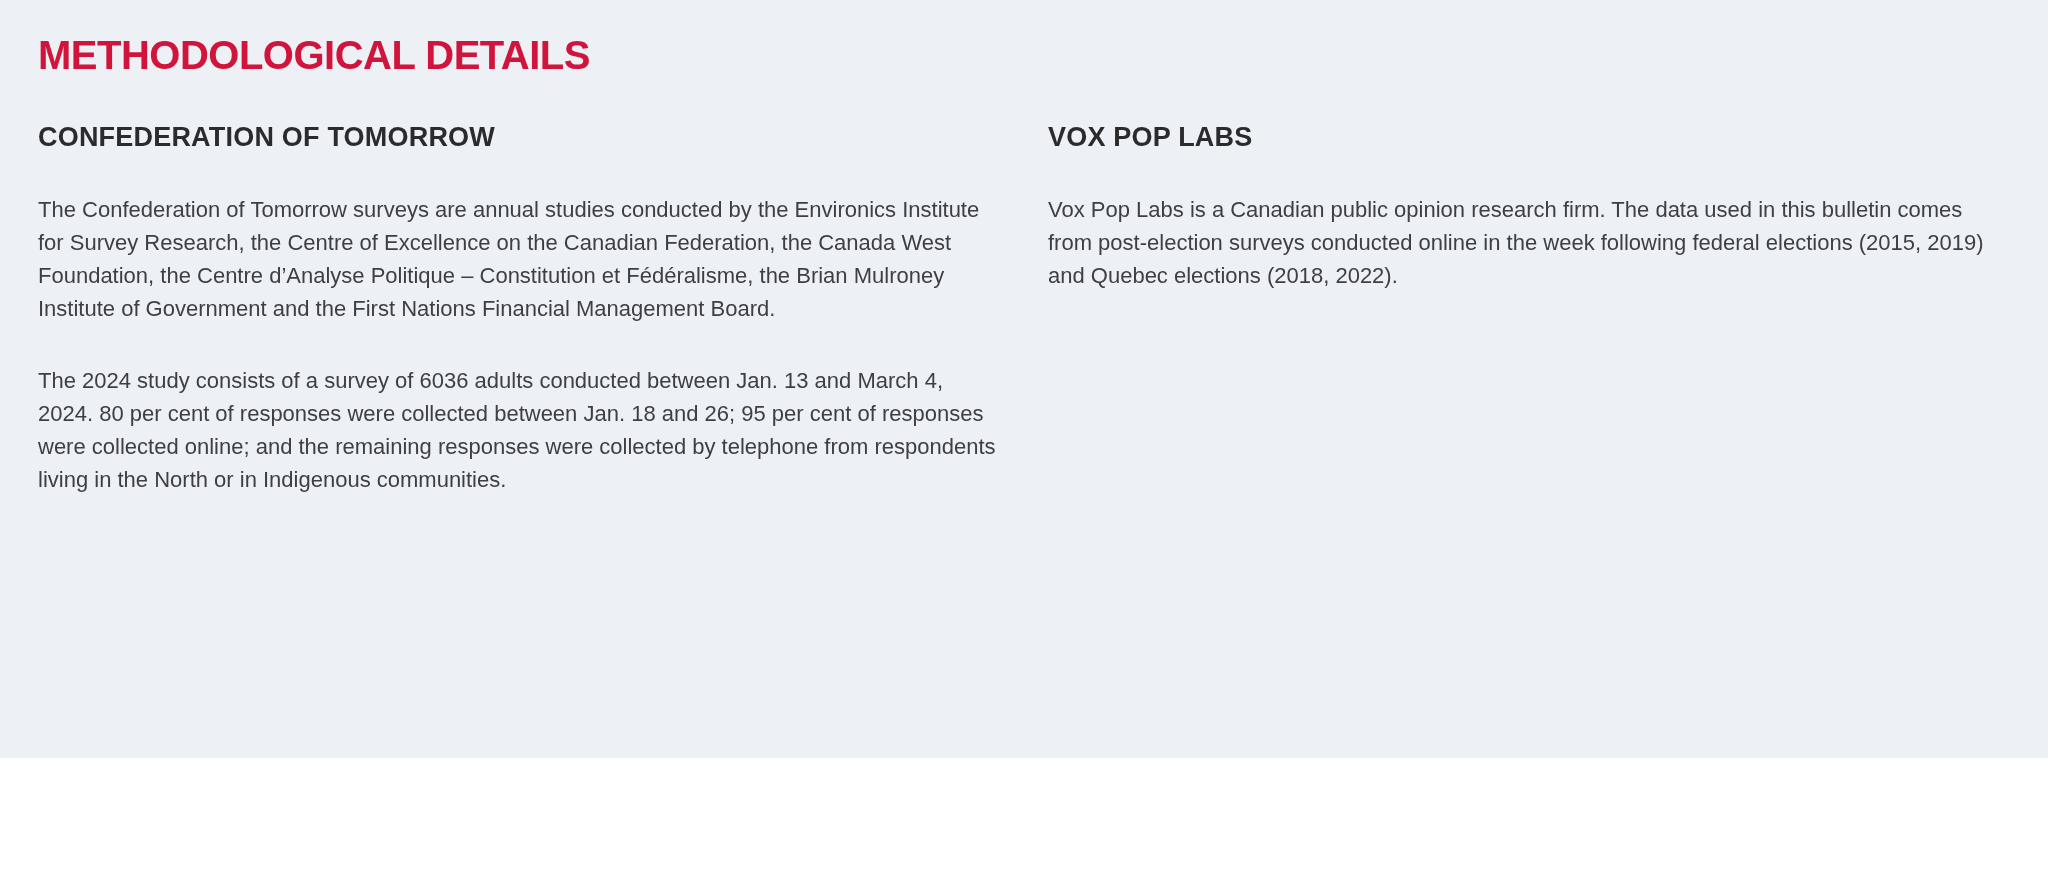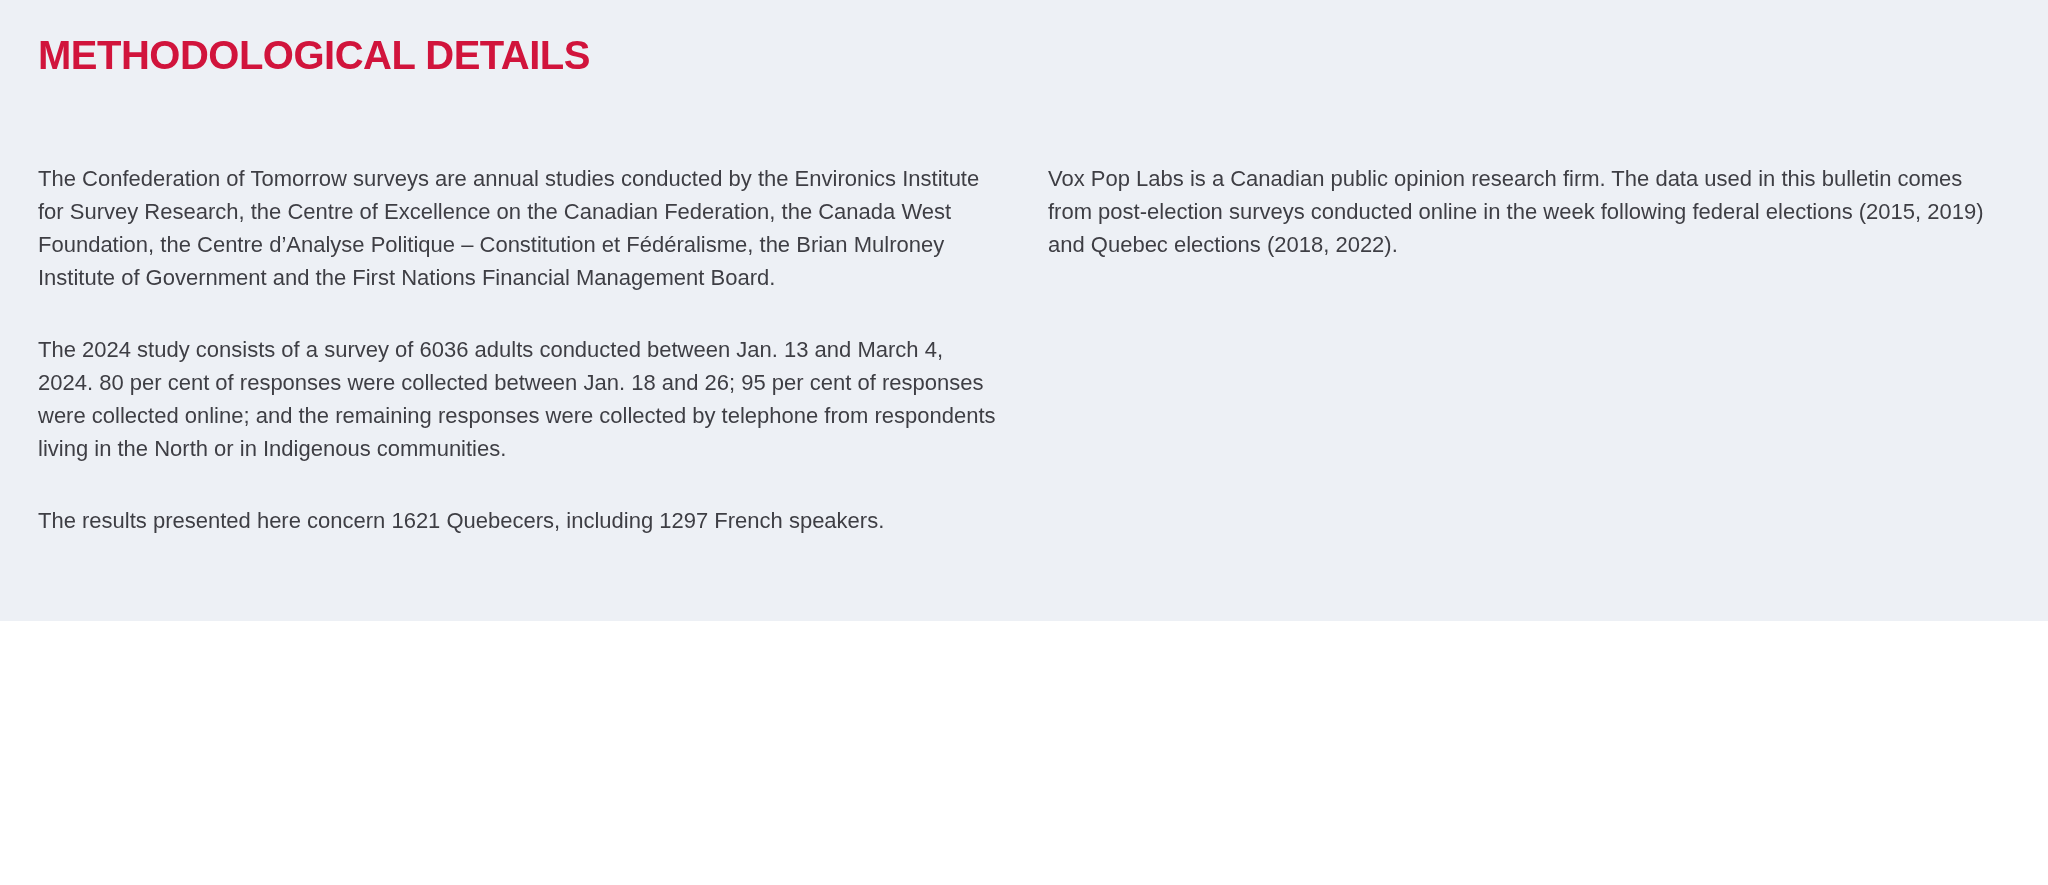--- a/index.html
+++ b/index.html
@@ -3,21 +3,21 @@
 <meta charset="utf-8">
 <style>
   html, body {
     margin: 0;
     padding: 0;
     background: #ffffff;
   }
   .page {
     position: relative;
     width: 2048px;
-    height: 621px;
+    height: 758px;
     box-sizing: border-box;
     padding: 24px 38px 0 38px;
     background: var(--bg, #edf0f5);
     font-family: "Liberation Sans", sans-serif;
     overflow: hidden;
   }
   .page-title {
     margin: 8px 0 0 0;
     font-size: 40px;
     line-height: 46px;
@@ -55,23 +55,24 @@
 </head>
 <body>
 
 <div class="page">
 
   <h1 class="page-title">METHODOLOGICAL DETAILS</h1>
 
   <div class="columns">
 
     <section class="column">
+      <h2 class="section-heading">CONFEDERATION OF TOMORROW</h2>
       <p class="first">The Confederation of Tomorrow surveys are annual studies conducted by the Environics Institute for Survey Research, the Centre of Excellence on the Canadian Federation, the Canada West Foundation, the Centre d’Analyse Politique – Constitution et Fédéralisme, the Brian Mulroney Institute of Government and the First Nations Financial Management Board.</p>
       <p>The 2024 study consists of a survey of 6036 adults conducted between Jan. 13 and March 4, 2024. 80 per cent of responses were collected between Jan. 18 and 26; 95 per cent of responses were collected online; and the remaining responses were collected by telephone from respondents living in the North or in Indigenous communities.</p>
-      <p>The results presented here concern 1621 Quebecers, including 1297 French speakers.</p>
     </section>
 
     <section class="column">
+      <h2 class="section-heading">VOX POP LABS</h2>
       <p class="first">Vox Pop Labs is a Canadian public opinion research firm. The data used in this bulletin comes from post-election surveys conducted online in the week following federal elections (2015, 2019) and Quebec elections (2018, 2022).</p>
     </section>
 
   </div>
 </div>
 
 </body></html>

